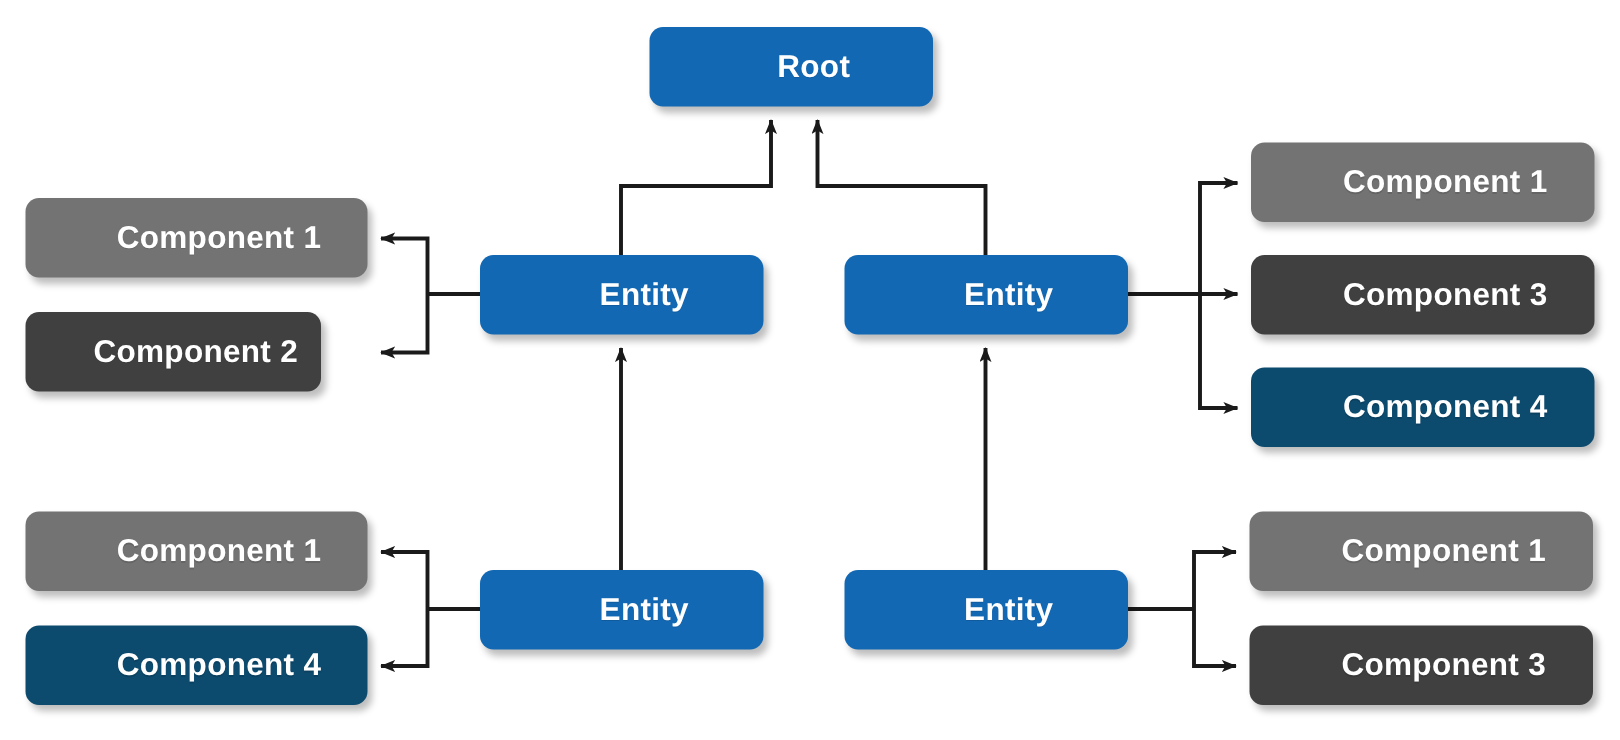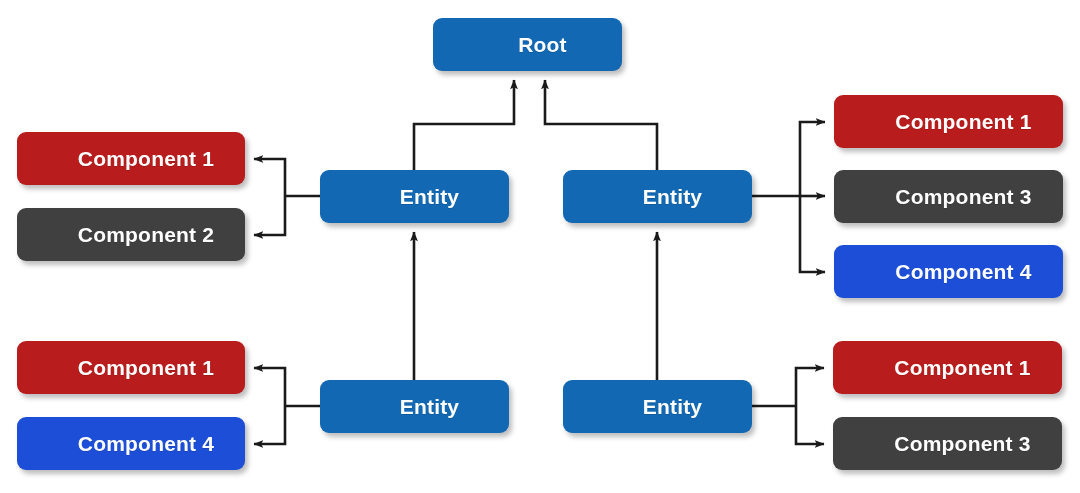--- a/index.html
+++ b/index.html
@@ -30,23 +30,23 @@
     font-size:21px;
     letter-spacing:0.2px;
     text-shadow:0 1px 0 rgba(0,0,0,.12);
     box-shadow:3px 4px 5px rgba(0,0,0,0.26);
     z-index:3;
     user-select:none;
     padding-left:30px;
   }
   .node .label{pointer-events:none;}
   .c-blue   {background:#1268b3;}
-  .c-green  {background:#b91c1c;}
+  .c-green  {background:#737373;}
   .c-orange {background:#404040;}
-  .c-violet {background:#1d4ed8;}
+  .c-violet {background:#0c4a6e;}
 </style>
 </head>
 <body>
 
 <div id="stage">
 
   <svg id="wires" viewBox="0 0 1080 493" width="1080" height="493">
     <defs>
       <marker id="ah" markerWidth="11" markerHeight="11" refX="9.4" refY="4.0" orient="auto" markerUnits="userSpaceOnUse">
         <path d="M0,0 L10,4 L0,8 L2.4,4 Z" fill="#1a1a1a"></path>
@@ -99,21 +99,21 @@
   </div>
 
   <div class="node c-blue" style="left:563px; top:380px; width:189px; height:53px;">
     <span class="label">Entity</span>
   </div>
 
   <div class="node c-green" style="left:17px; top:132px; width:228px; height:53px;">
     <span class="label">Component 1</span>
   </div>
 
-  <div class="node c-orange" style="left:17px; top:208px; width:228px; height:53px;">
+  <div class="node c-orange" style="left:17px; top:208px; width:197px; height:53px;">
     <span class="label">Component 2</span>
   </div>
 
   <div class="node c-green" style="left:834px; top:95px; width:229px; height:53px;">
     <span class="label">Component 1</span>
   </div>
 
   <div class="node c-orange" style="left:834px; top:170px; width:229px; height:53px;">
     <span class="label">Component 3</span>
   </div>

